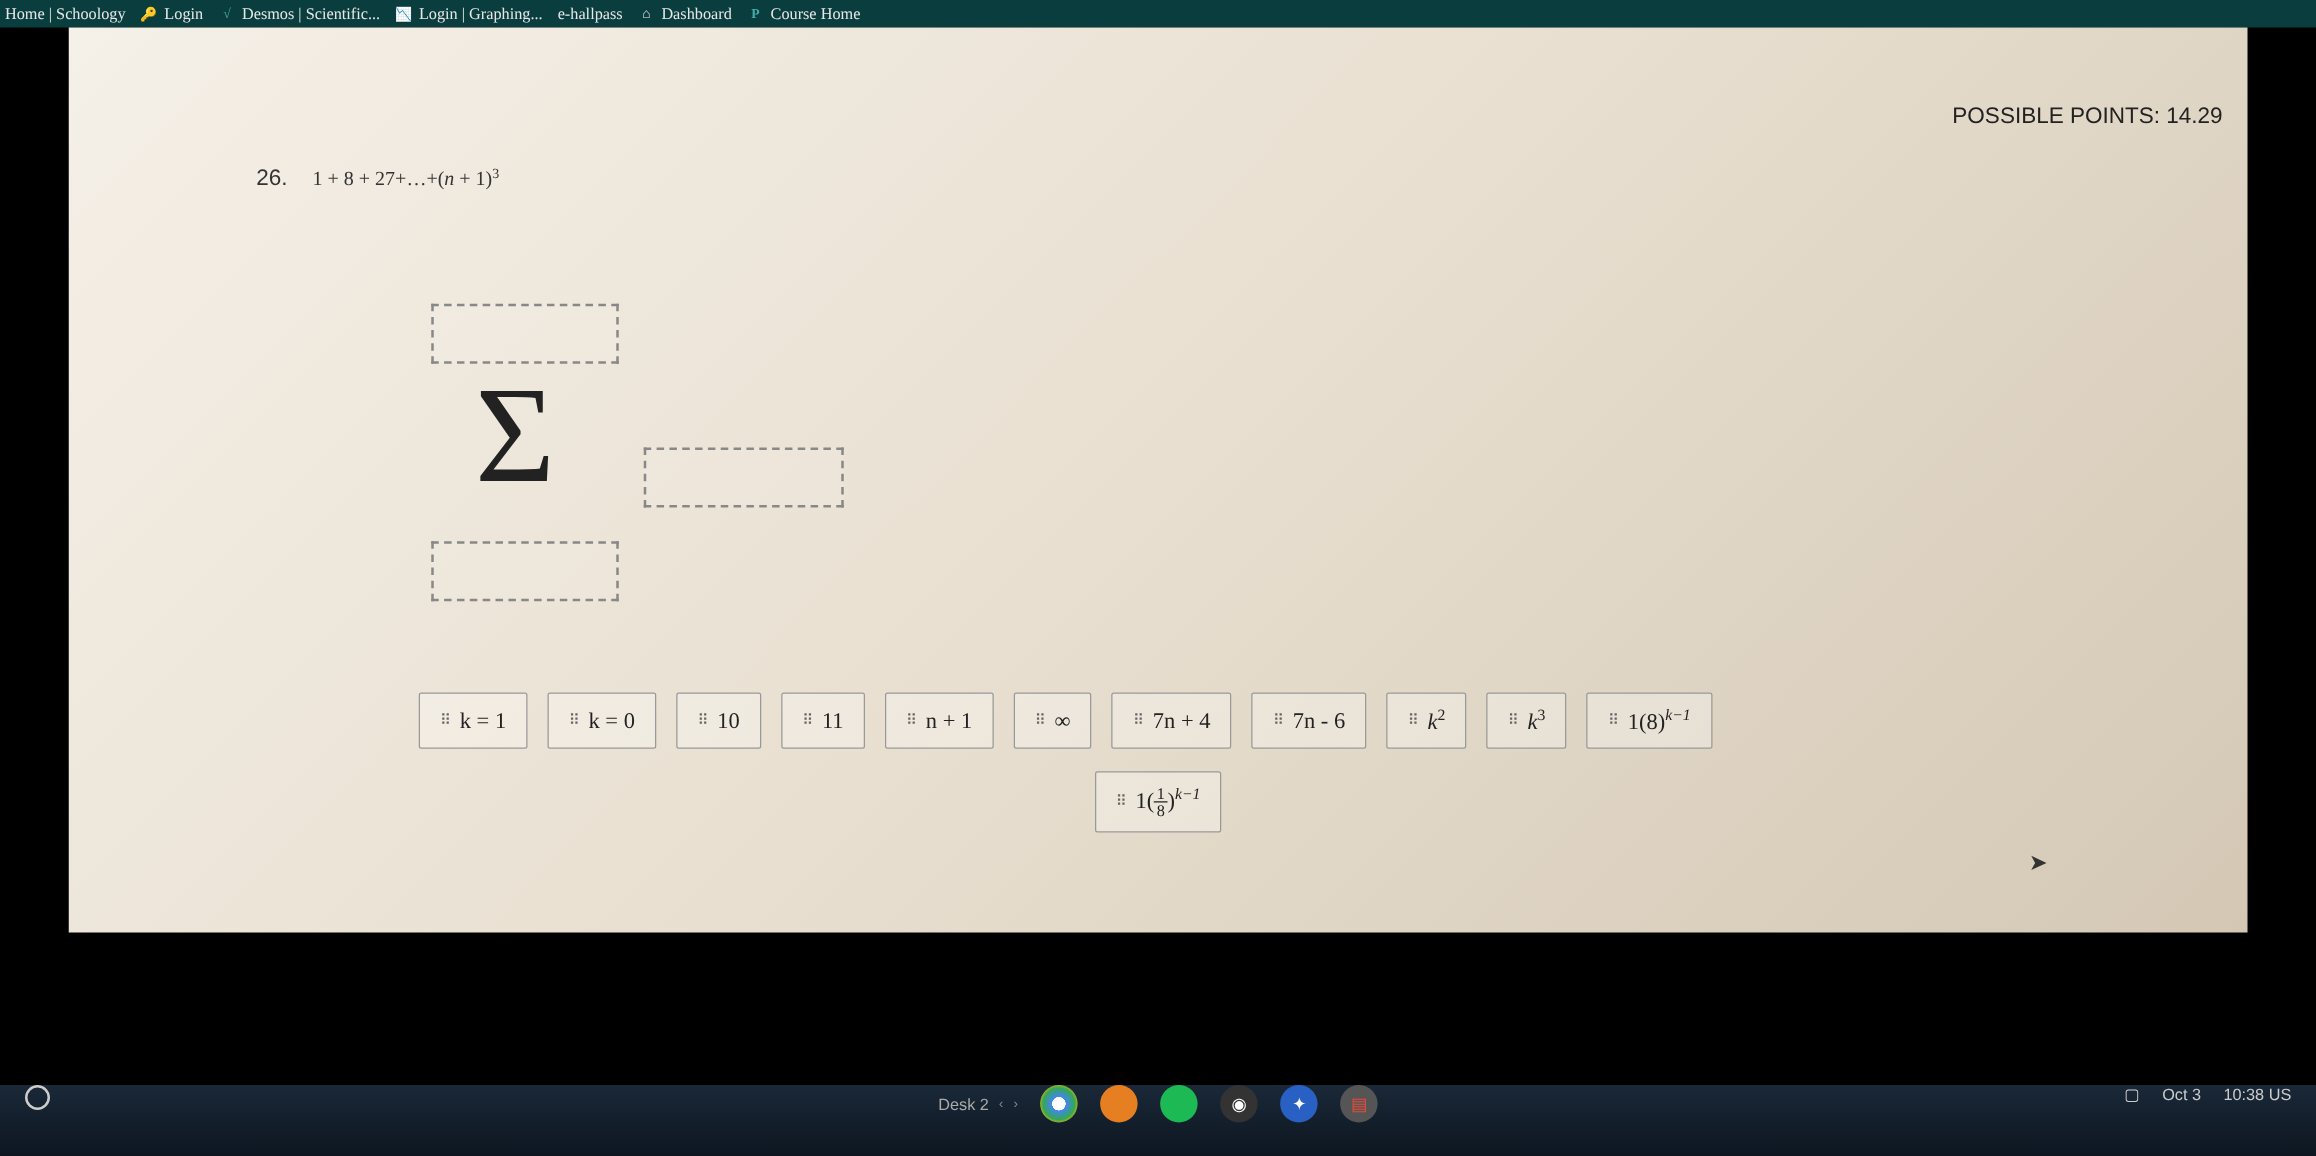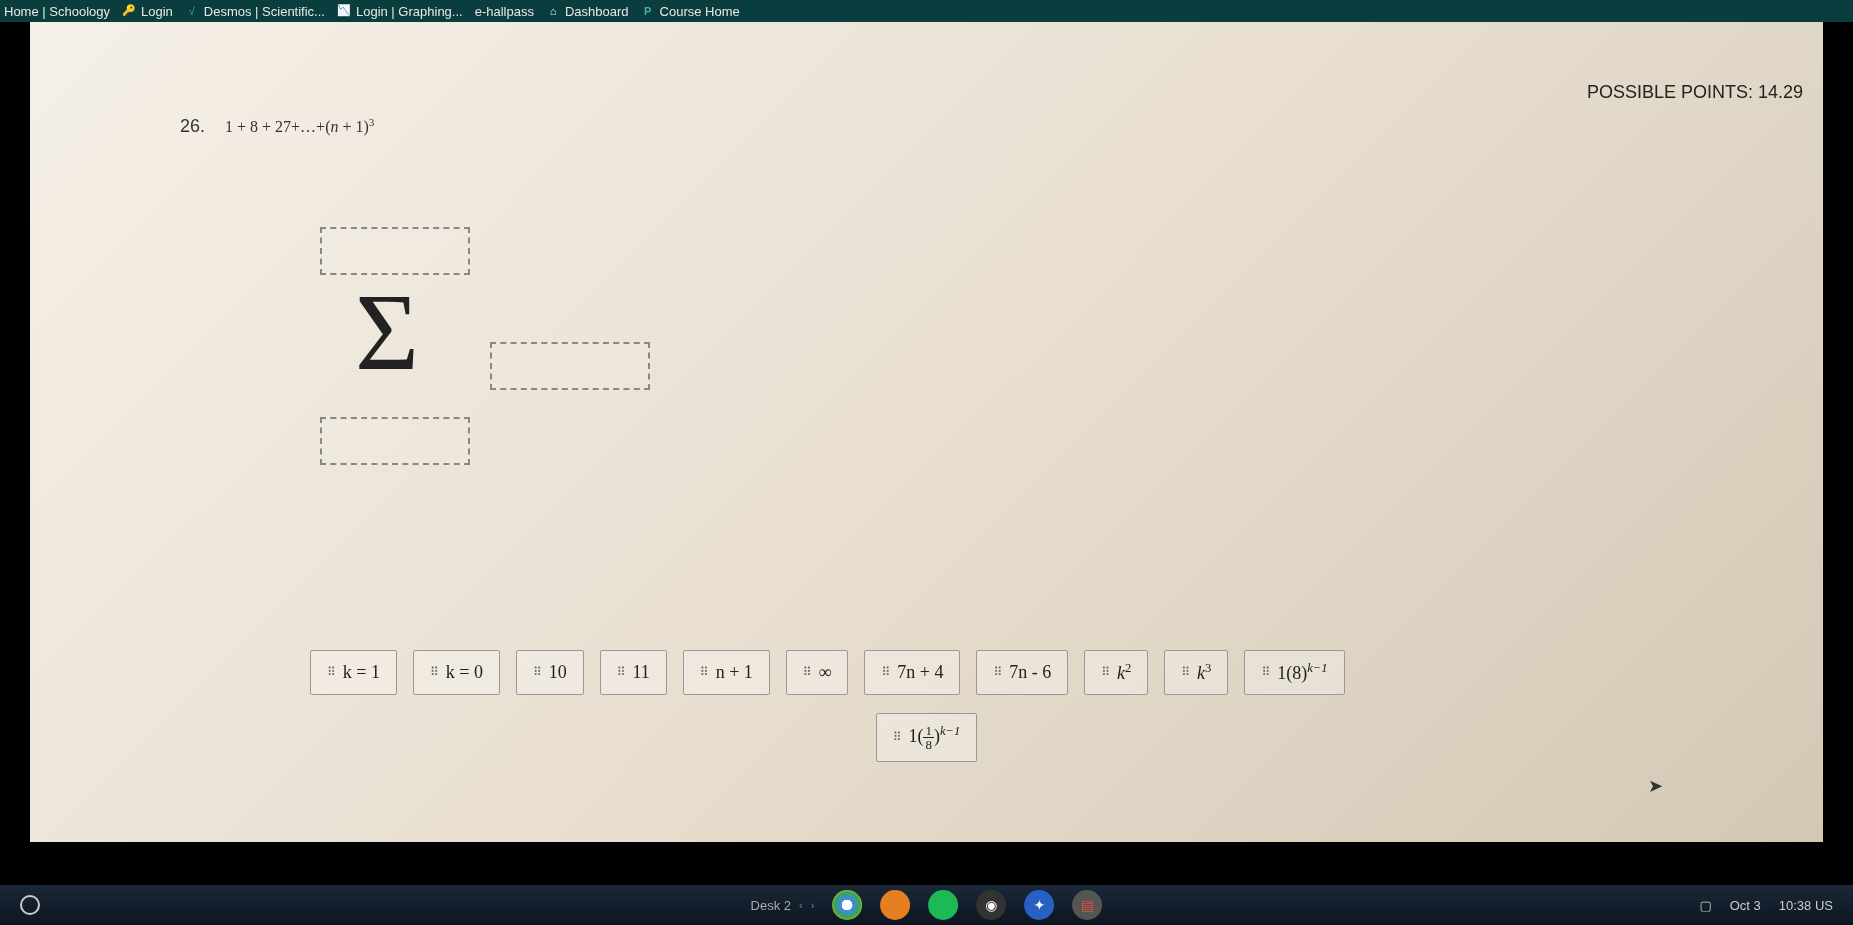--- a/index.html
+++ b/index.html
@@ -20,53 +20,54 @@
       height: 22px;
       display: flex;
       align-items: center;
       padding: 0 4px;
       gap: 12px;
       color: #e8e8e8;
       font-size: 13px;
     }
     .browser-tab {
       display: flex;
-      align-items: flex-start;
+      align-items: center;
       gap: 5px;
       cursor: pointer;
+      font-family: Liberation Serif, serif;
     }
     .tab-icon {
       width: 14px;
       height: 14px;
       display: inline-flex;
       align-items: center;
       justify-content: center;
       font-size: 11px;
     }
     .content-area {
       background: linear-gradient(135deg, #f5f0e8 0%, #e8dfd0 50%, #d4c8b5 100%);
-      height: 820px;
-      margin: 0 30px;
-      padding: 24px 50px;
+      height: 724px;
+      margin: 0 55px;
+      padding: 40px 50px;
       position: relative;
       color: #333;
     }
     .points-label {
       position: absolute;
       top: 60px;
       right: 20px;
       font-size: 18px;
       color: #222;
     }
     .question-row {
       margin-top: 70px;
       font-size: 18px;
       color: #333;
       display: flex;
-      align-items: flex-start;
+      align-items: flex-end;
       gap: 8px;
       padding-left: 100px;
     }
     .question-number {
       margin-right: 6px;
     }
     .math-expr {
       font-family: 'Times New Roman', serif;
       font-size: 16px;
       margin-left: 6px;
@@ -169,24 +170,24 @@
       bottom: 45px;
       right: 160px;
       font-size: 18px;
       color: #333;
     }
     .taskbar {
       position: absolute;
       bottom: 0;
       left: 0;
       right: 0;
-      height: 40px;
+      height: 57px;
       background: linear-gradient(to bottom, #1a2838, #0d1620);
       display: flex;
-      align-items: center;
+      align-items: flex-start;
       padding: 0 20px;
       color: #ccc;
       font-size: 13px;
     }
     .taskbar-left {
       display: flex;
       align-items: center;
       gap: 20px;
     }
     .taskbar-center {

